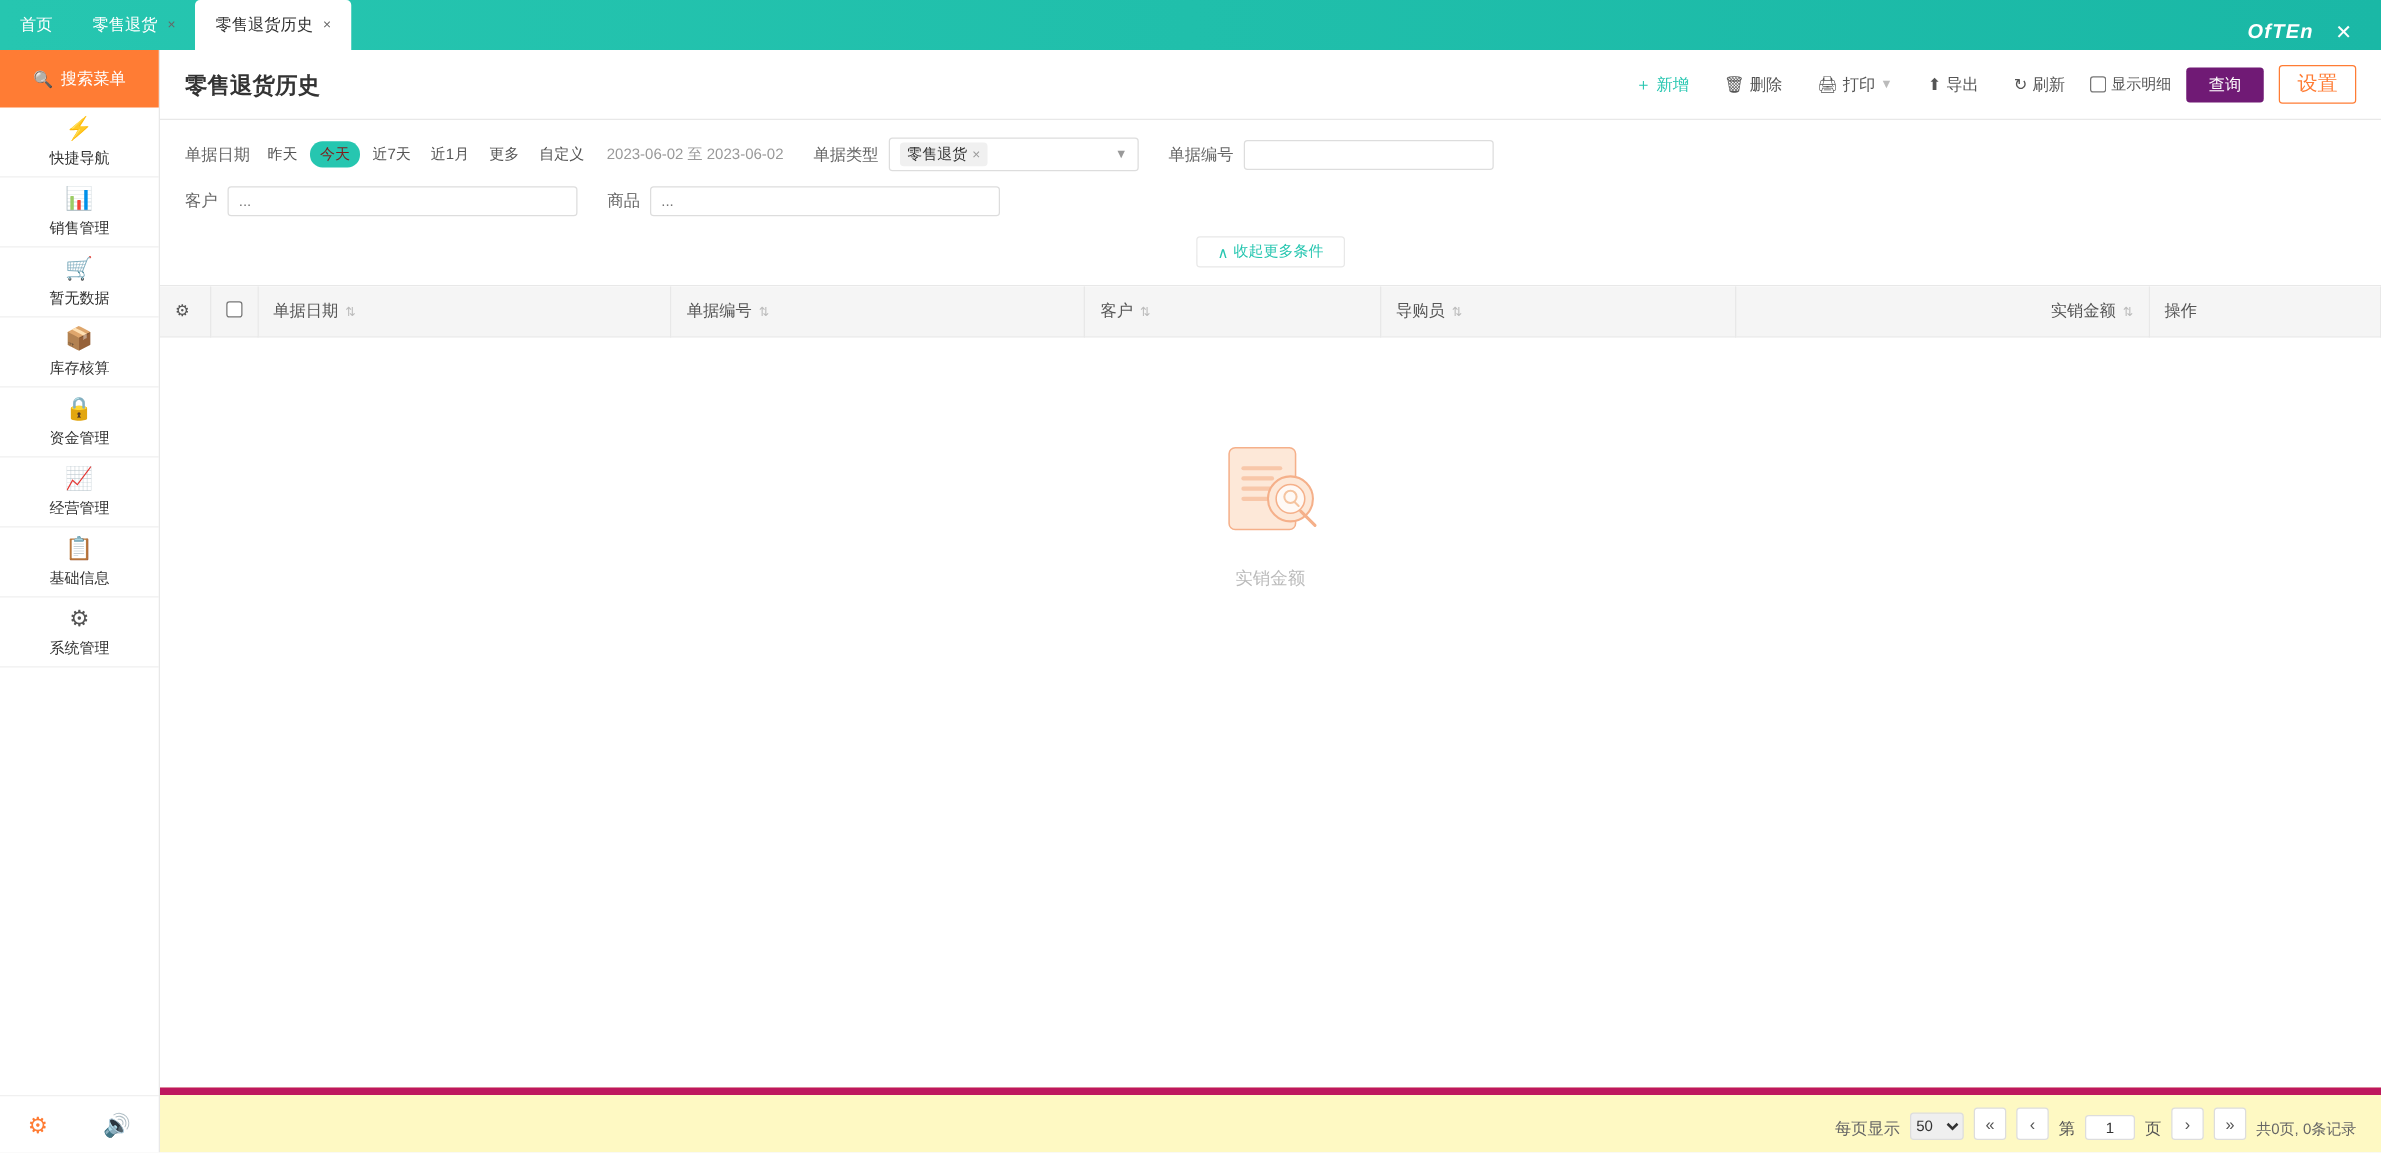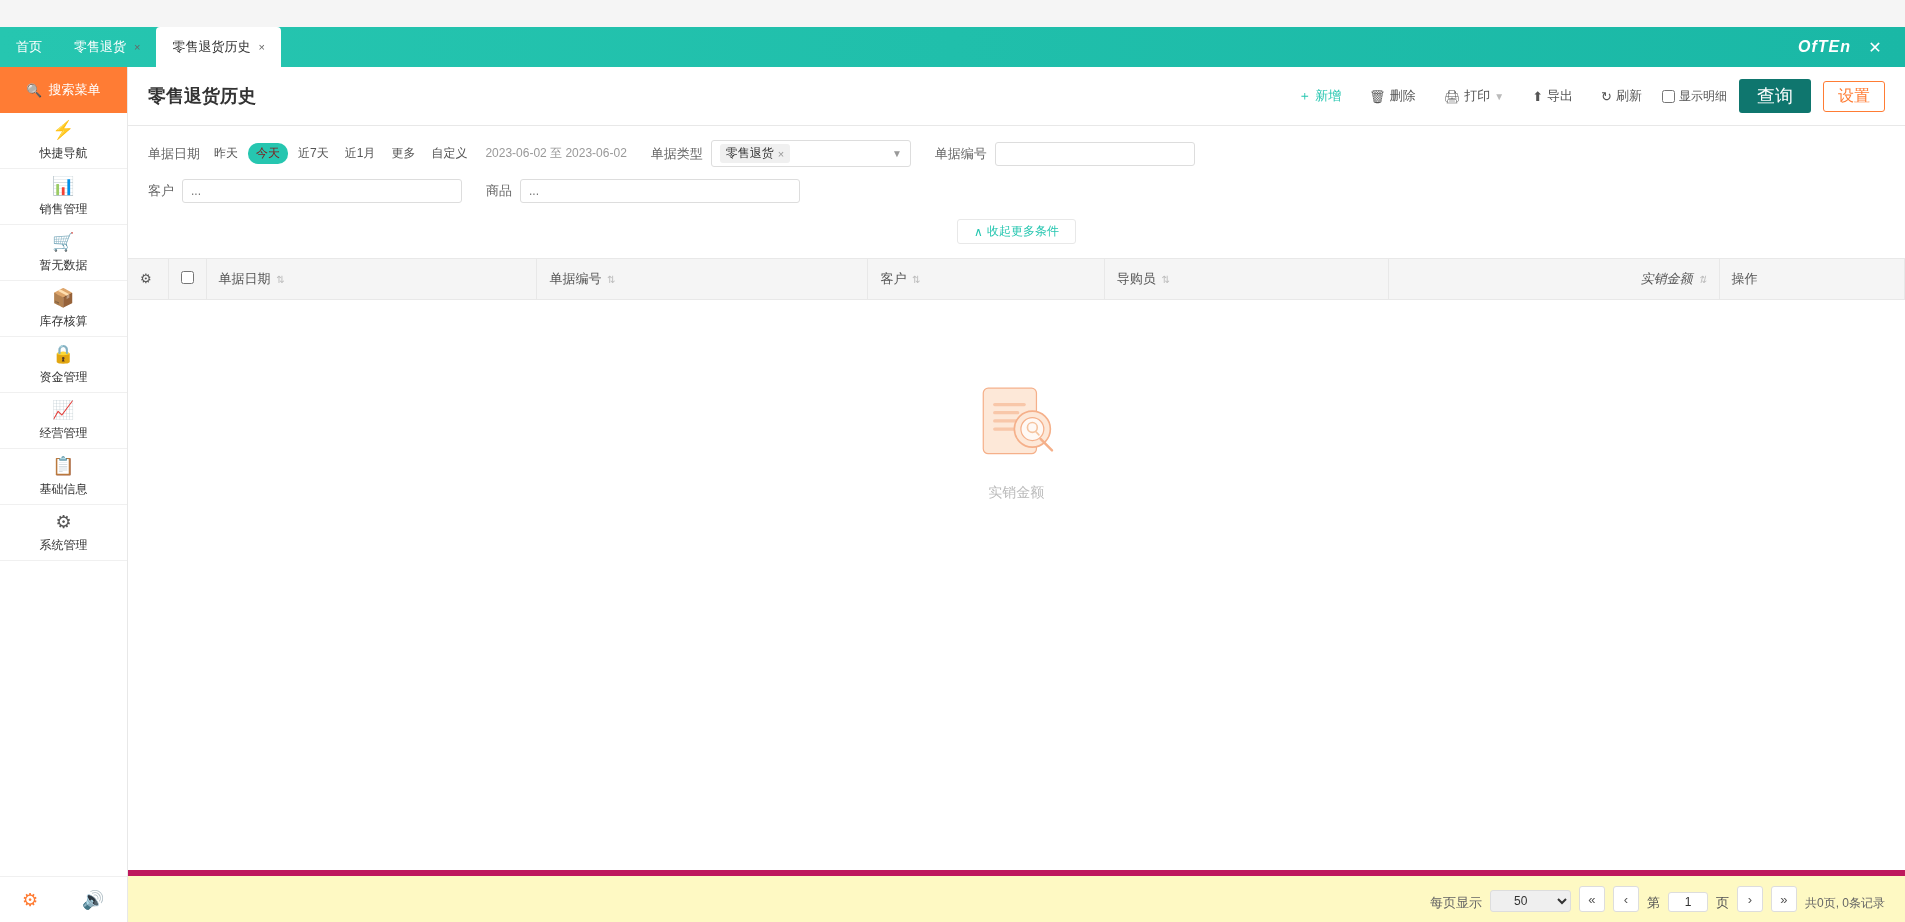--- a/index.html
+++ b/index.html
@@ -3,24 +3,23 @@
   <meta charset="utf-8">
   <style>
     * { box-sizing: border-box; margin: 0; padding: 0; font-family: 'Microsoft YaHei', Arial, sans-serif; }
     body { width: 1905px; height: 922px; overflow: hidden; background: #f5f5f5; display: flex; flex-direction: column; }
 
     
     .top-bar {
       height: 40px;
       background: linear-gradient(90deg, #26c6b0 0%, #1ab8a6 100%);
       display: flex;
-      align-items: center;
+      align-items: flex-end;
       padding: 0 0 0 0;
       flex-shrink: 0;
-      margin-top: 27px;
     }
     .top-bar-tabs {
       display: flex;
       align-items: center;
       flex: 1;
       height: 100%;
     }
     .tab-item {
       height: 100%;
       padding: 0 16px;
@@ -146,25 +145,25 @@
       align-items: center;
       gap: 4px;
       font-size: 13px;
       color: #555;
       cursor: pointer;
       padding: 4px 8px;
       border-radius: 3px;
     }
     .btn-new { color: #26c6b0; }
     .btn-query {
-      background: #0f766e;
+      background: #701a75;
       color: #fff;
       padding: 5px 18px;
       border-radius: 3px;
-      font-size: 18px;
+      font-size: 13px;
       cursor: pointer;
     }
     .btn-setting {
       background: #fff;
       color: #ff7c34;
       border: 1px solid #ff7c34;
       padding: 4px 14px;
       border-radius: 3px;
       font-size: 16px;
       cursor: pointer;
@@ -320,21 +319,21 @@
       justify-content: flex-end;
       font-size: 13px;
       color: #555;
       gap: 8px;
       flex-shrink: 0;
     }
     .page-size-label { color: #666; }
     .page-size-select {
       border: 1px solid #ddd;
       border-radius: 3px;
-      padding: 2px 19px;
+      padding: 2px 0;
       font-size: 12px;
       color: #333;
       cursor: pointer;
     }
     .page-btn {
       width: 26px;
       height: 26px;
       display: flex;
       align-items: center;
       justify-content: center;
@@ -534,21 +533,21 @@
               <span class="sort-icon">⇅</span>
             </th>
             <th>
               <span>客户</span>
               <span class="sort-icon">⇅</span>
             </th>
             <th>
               <span>导购员</span>
               <span class="sort-icon">⇅</span>
             </th>
-            <th style="text-align:right;font-style:italic;">
+            <th style="text-align:right;">
               <span>实销金额</span>
               <span class="sort-icon">⇅</span>
             </th>
             <th>
               <span>操作</span>
             </th>
           </tr>
         </thead>
         <tbody>
           <tr>

